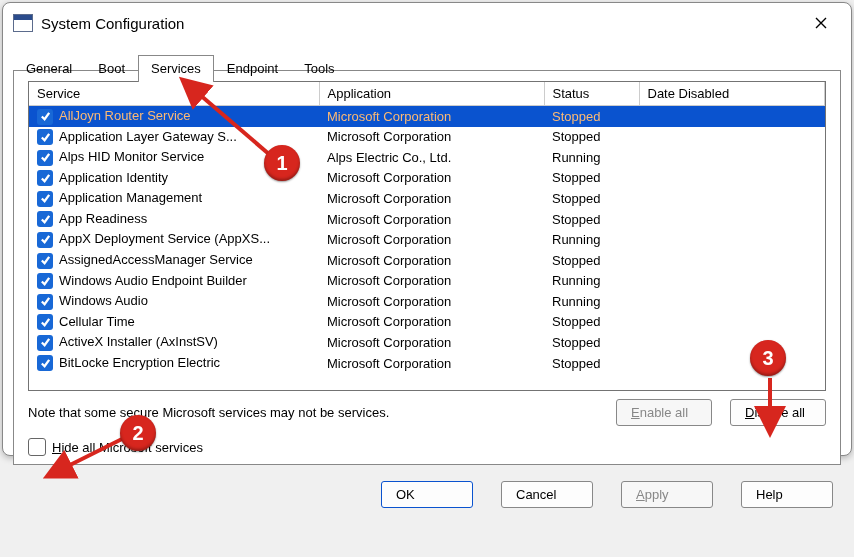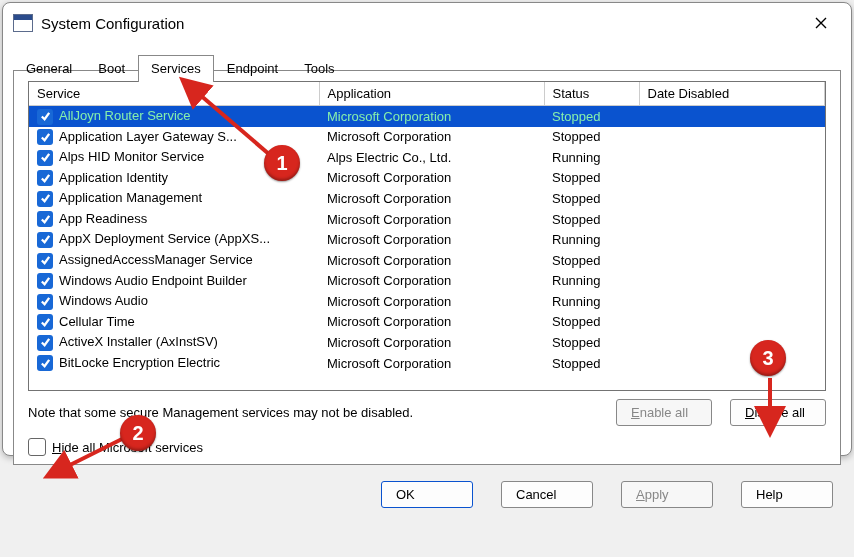--- a/index.html
+++ b/index.html
@@ -103,21 +103,21 @@
     border-right:1px solid #ccc;
     border-bottom:1px solid #ccc;
     position: sticky; top:0;
   }
   tbody td {
     padding: 2px 8px;
     white-space: nowrap;
     overflow: hidden;
     text-overflow: ellipsis;
   }
-  tbody tr.selected td { background:#0a53cf; color:#86efac; }
+  tbody tr.selected td { background:#0a53cf; color:#fdba74; }
   .chk {
     display:inline-flex; align-items:center; justify-content:center;
     width:16px; height:16px;
     border-radius:3px;
     background:#1868d6;
     color:#fff;
     font-size:11px;
     margin-right:6px;
     vertical-align: middle;
   }
@@ -366,21 +366,21 @@
               </tr>
             </tbody>
         </table>
       </div>
       <div class="scroll-ind">
         <div class="scroll-thumb"></div>
       </div>
     </div>
 
     <div class="note-row">
-      <span class="note">Note that some secure Management services may not be disabled.</span>
+      <span class="note">Note that some secure Microsoft services may not be services.</span>
       <div class="btn disabled"><u>E</u>nable all</div>
       <div class="btn"><u>D</u>isable all</div>
     </div>
 
     <div class="hide-row">
       <div class="hide-chk"></div>
       <label>
         <u>H</u><span>ide all Microsoft services</span>
       </label>
     </div>

